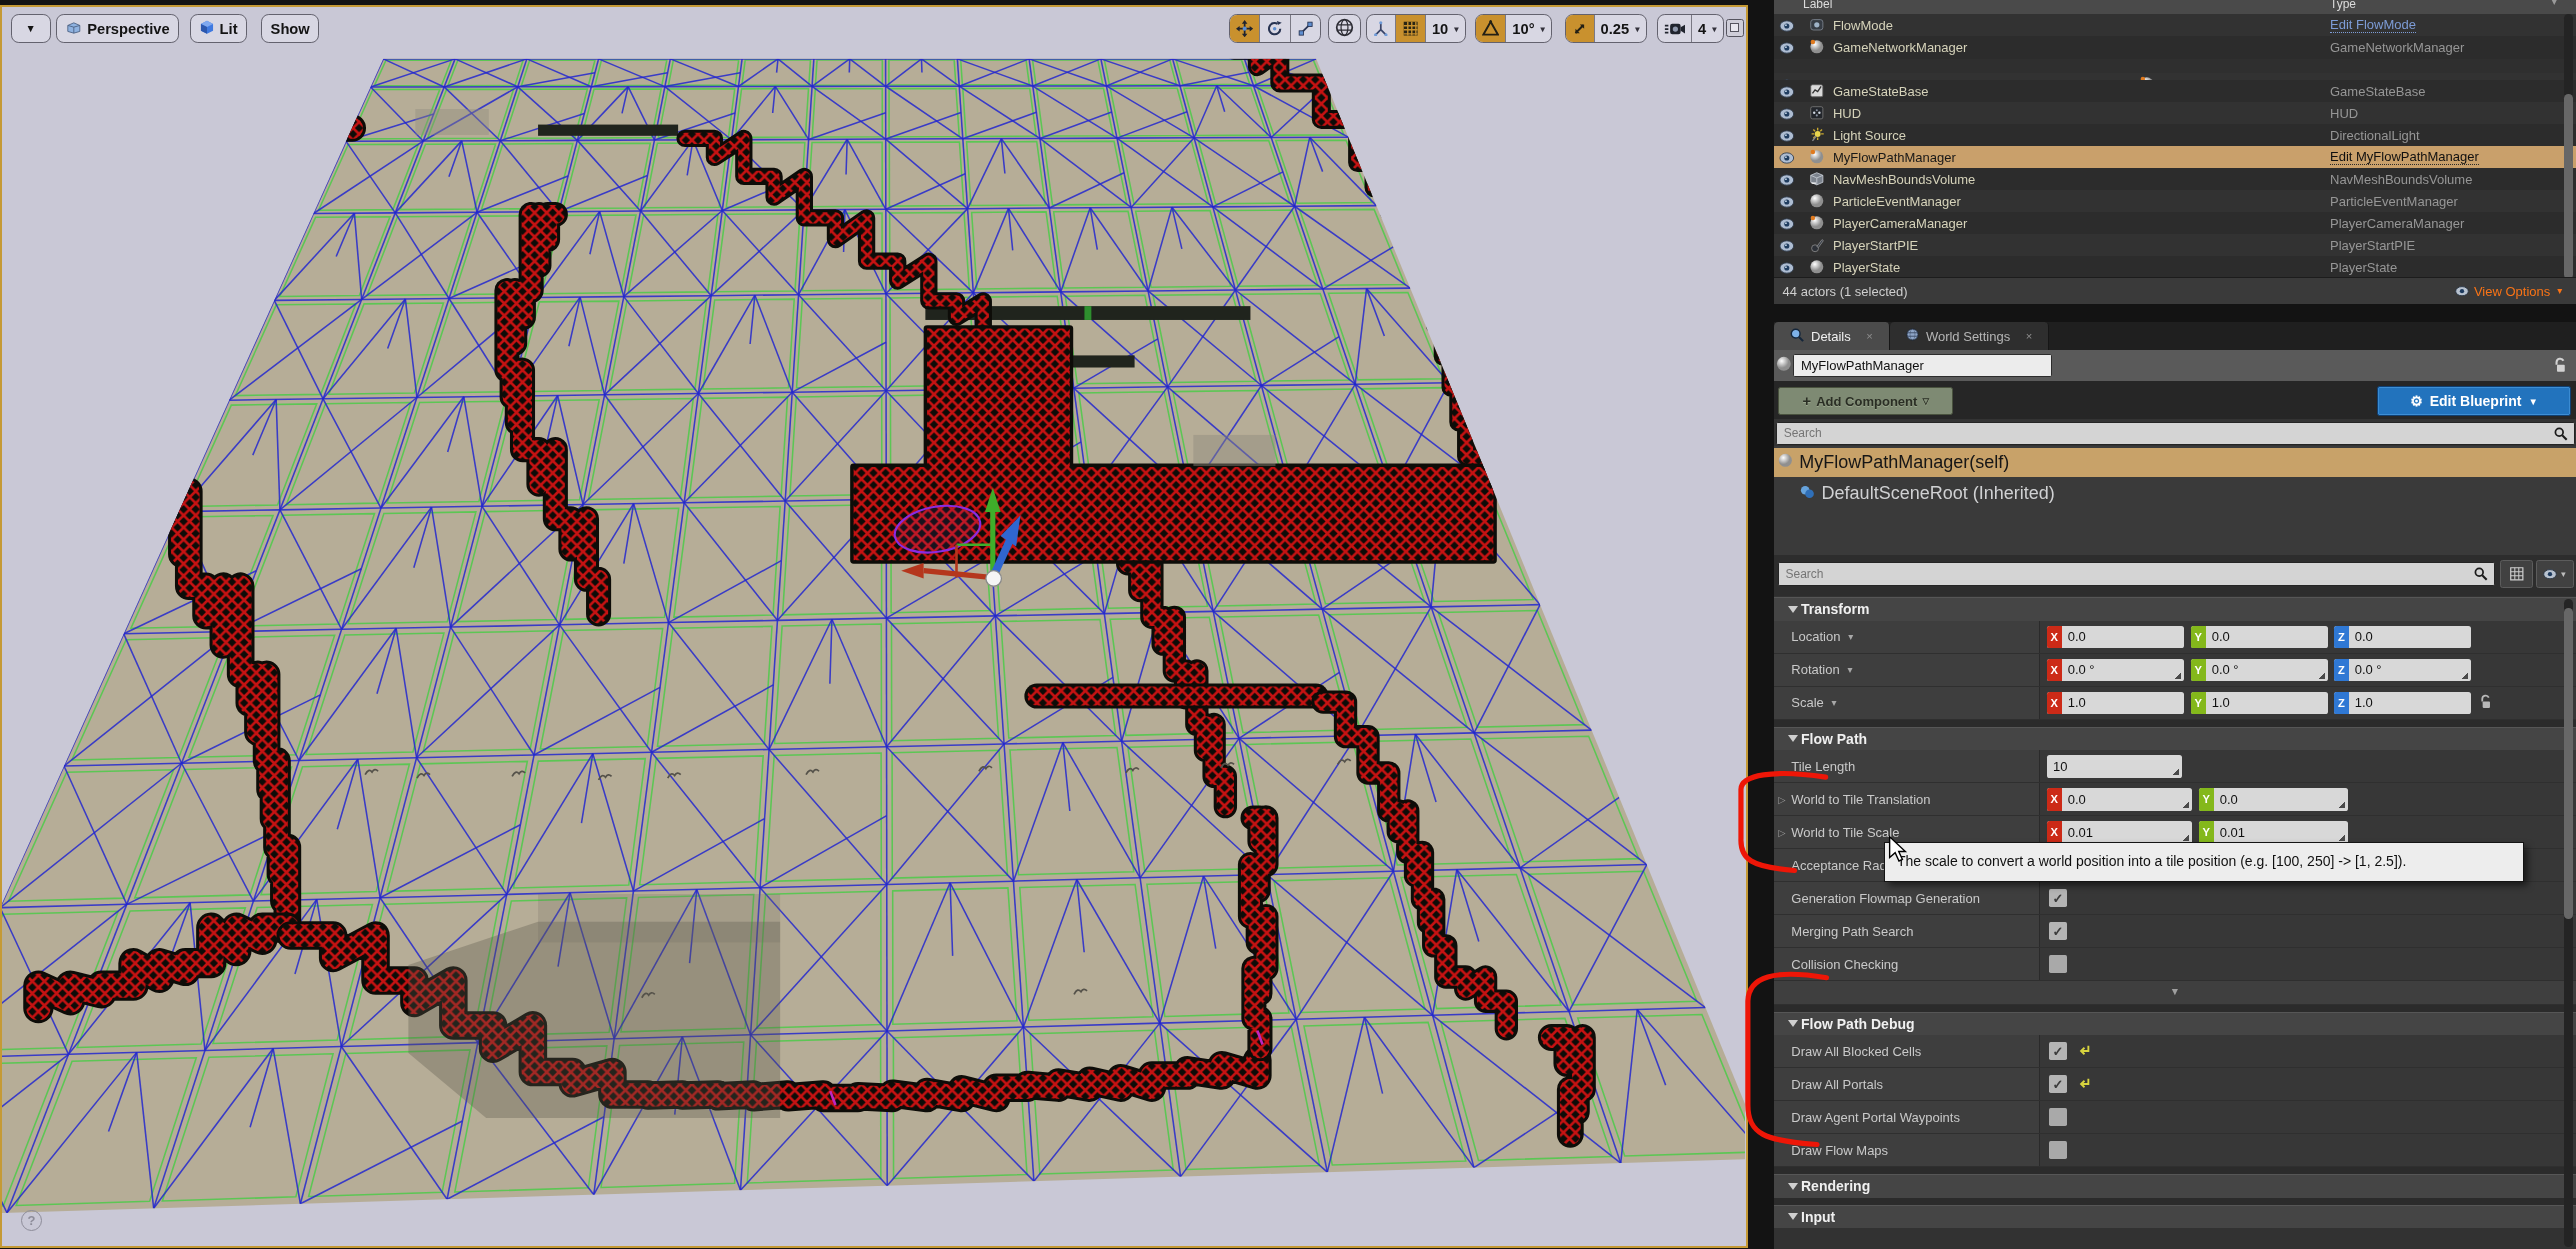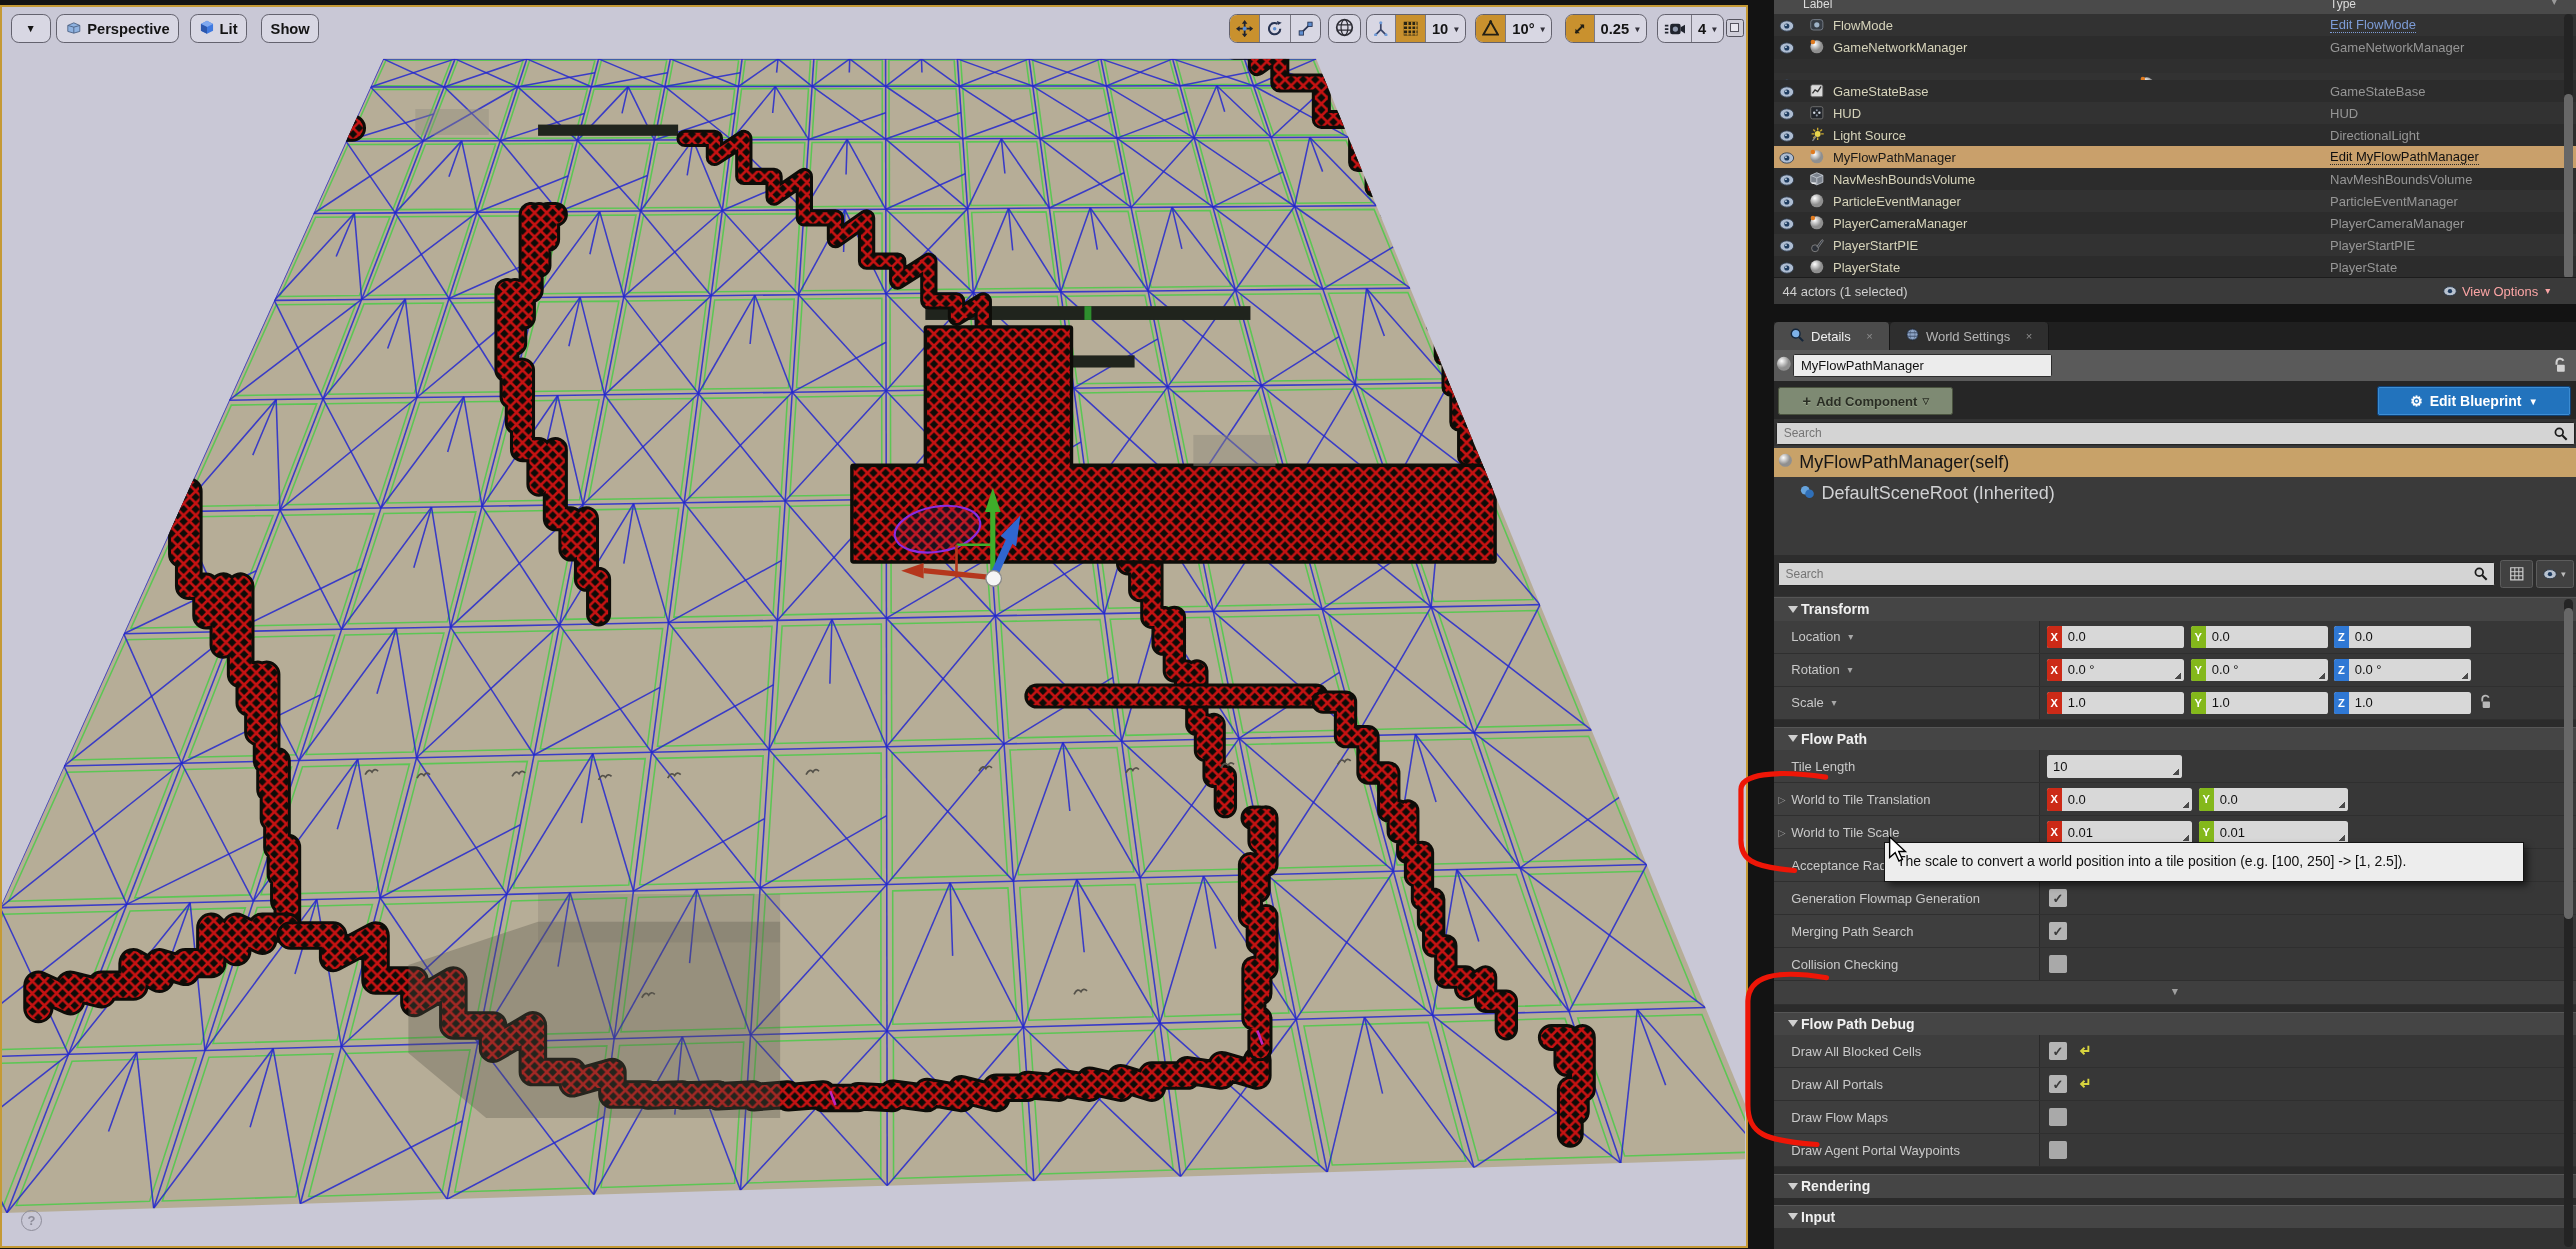--- a/index.html
+++ b/index.html
@@ -26,21 +26,21 @@
   .ol-row.sel{background:#c9a06b;}
   .ol-eye{width:15.6px;height:12px;margin-left:5.2px;flex:0 0 auto;}
   .ol-ic{width:15.6px;height:15.6px;margin-left:14px;flex:0 0 auto;}
   .ol-label{margin-left:8.6px;font-size:13px;color:#d6d3ba;white-space:nowrap;}
   .ol-row.sel .ol-label{color:#181818;}
   .ol-type{position:absolute;left:556px;font-size:13px;color:#969696;white-space:nowrap;}
   .ol-type.link{color:#7d9cd6;border-bottom:0.9px dotted #7d9cd6;}
   .ol-row.sel .ol-type{color:#101010;border-bottom:0.9px dotted #2a2a2a;}
   #ol-footer{position:absolute;left:0;bottom:0;width:100%;height:26px;background:#3a3a3a;border-top:1.7px solid #1c1c1c;display:flex;align-items:center;}
   #ol-footer .status{margin-left:8.6px;font-size:13px;color:#cfcfcf;}
-  #ol-footer .vopts{position:absolute;right:24px;display:flex;align-items:center;gap:5.2px;font-size:13px;color:#fca5a5;}
+  #ol-footer .vopts{position:absolute;right:12px;display:flex;align-items:center;gap:5.2px;font-size:13px;color:#f97316;}
   .scrolltrack{position:absolute;width:8.6px;background:#242424;border-radius:4.3px;}
   .scrollthumb{position:absolute;left:0;width:8.6px;background:#676767;border-radius:4.3px;}
   
   #details{left:1774px;top:322px;width:802px;height:928px;background:#333;overflow:hidden;}
   .tabbar{position:absolute;left:0;top:0;width:100%;height:28px;background:#1f1f1f;display:flex;}
   .tab{height:28px;display:flex;align-items:center;gap:7px;padding:0 16px;font-size:13px;box-sizing:border-box;border-right:0.9px solid #161616;border-radius:4.3px 4.3px 0 0;}
   .tab.active{background:#4b4b4b;color:#f0f0f0;}
   .tab.inactive{background:#2e2e2e;color:#b5b5b5;}
   .tab .x{color:#8e8e8e;font-size:11.2px;margin-left:8.6px;}
   #namerow{position:absolute;left:0;top:28px;width:100%;height:31px;background:#5a5a5a;display:flex;align-items:center;}
@@ -1473,27 +1473,27 @@
           <span class="ptxt">Draw All Portals</span>
         </div>
         <div class="cbx">✓</div>
         <span class="resetarrow"><svg width="13" height="12" viewBox="0 0 15 14">
             <path d="M12 1v6H5" fill="none" stroke="#d9d53f" stroke-width="2.2"></path>
             <path d="M7.5 3.2L3.5 7l4 3.8" fill="none" stroke="#d9d53f" stroke-width="2.2"></path>
           </svg></span>
       </div>
       <div class="prow">
         <div class="pname">
-          <span class="ptxt">Draw Flow Maps</span>
+          <span class="ptxt">Draw Agent Portal Waypoints</span>
         </div>
         <div class="cbx un"></div>
       </div>
       <div class="prow">
         <div class="pname">
-          <span class="ptxt">Draw Agent Portal Waypoints</span>
+          <span class="ptxt">Draw Flow Maps</span>
         </div>
         <div class="cbx un"></div>
       </div>
       <div class="sgap"></div>
       <div class="shead">
         <span class="tri"></span>
         <span>Rendering</span>
       </div>
       <div class="sgap"></div>
       <div class="shead">

